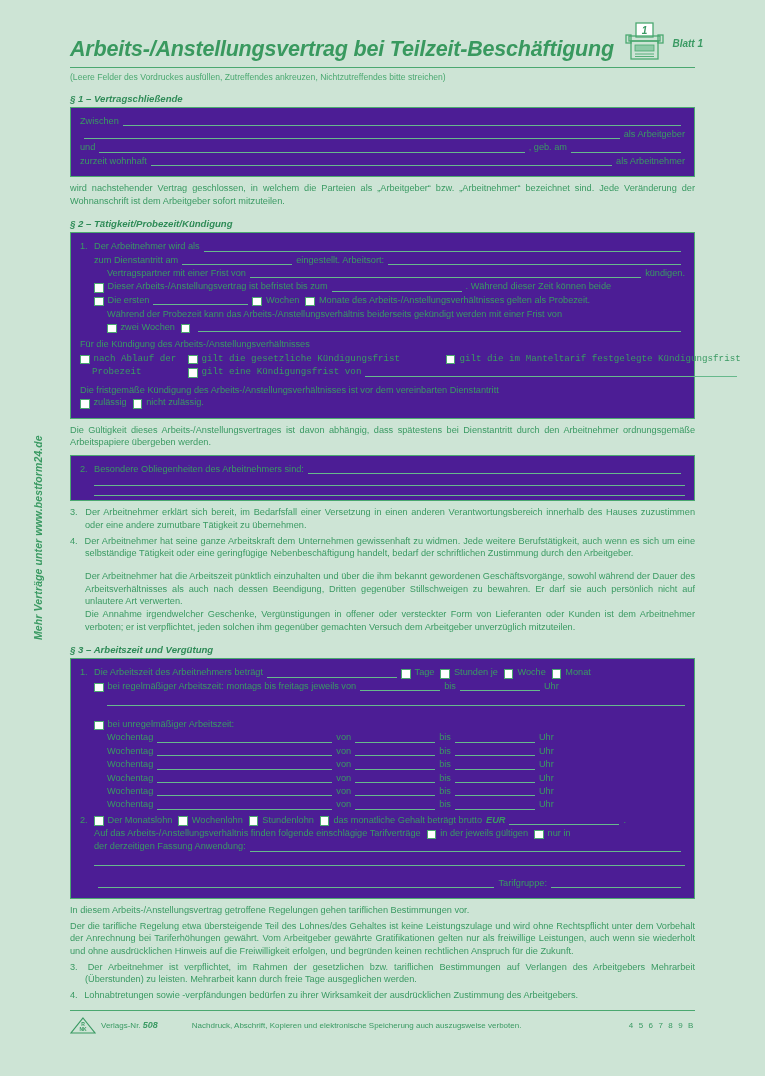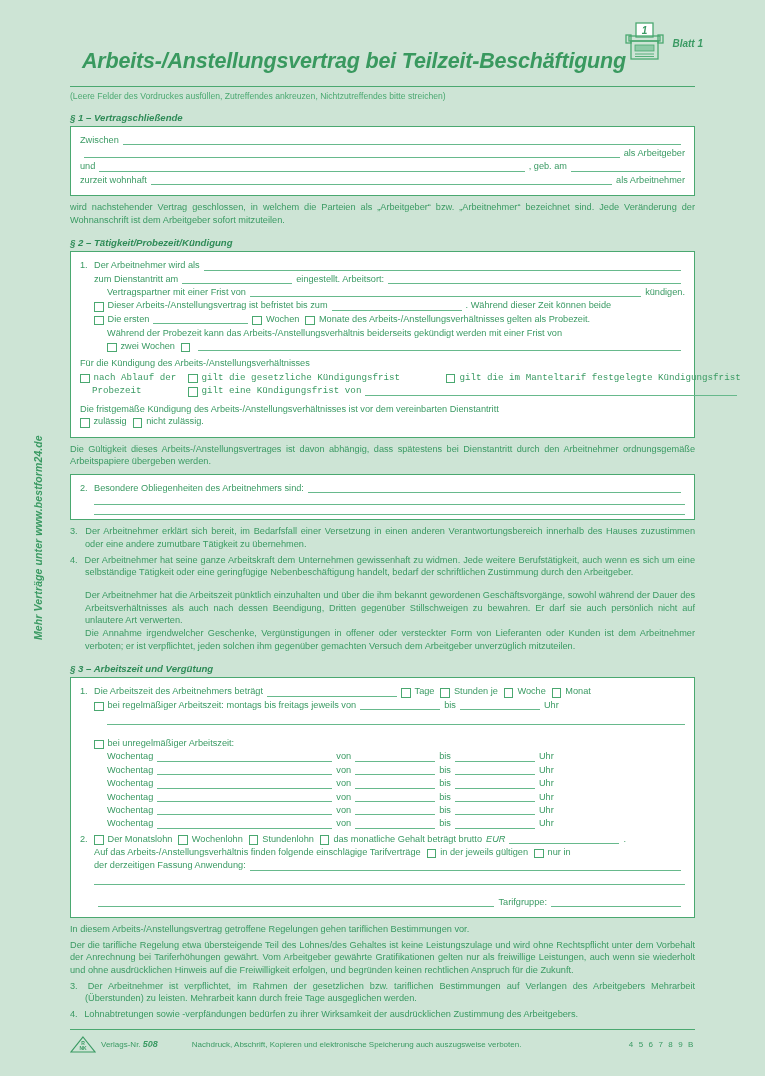--- a/index.html
+++ b/index.html
@@ -20,38 +20,38 @@
     font-size:10.5px;font-weight:bold;font-style:italic;
     color:#3a9a63;letter-spacing:.1px;
   }
 
   
   .col{position:absolute;left:70px;top:0;width:625px;}
 
   
   .hdr{position:relative;padding-top:38px;}
   h1{
-    margin:12px;font-size:21.5px;font-style:italic;font-weight:bold;
+    margin:0;font-size:21.5px;font-style:italic;font-weight:bold;
     letter-spacing:-0.2px;color:#39995f;line-height:1.1;
   }
   .hdr-rule{border-bottom:1.4px solid #4aa870;margin-top:5px;}
   .subnote{font-size:8.6px;margin-top:4px;color:#4aa870;}
 
   .sheetbox{position:absolute;right:-8px;top:22px;display:flex;align-items:center;gap:7px;}
   .blatt{font-size:10px;font-style:italic;font-weight:bold;color:#3a9a63;}
 
   
   .sec{
     font-size:9.6px;font-weight:bold;font-style:italic;
     margin:11px 0 3px 0;color:#2e8b57;
   }
 
   
   .box{
-    border:1.2px solid #4aa870;background:#ffffff;
+    border:1.2px solid #4aa870;background:#4c1d95;
     padding:7px 9px 8px 9px;
   }
 
   
   .p{font-size:9.2px;line-height:1.38;text-align:justify;color:#3a9a63;margin:3px 0 0 0;}
   .p.first{margin-top:5px;}
   .ind{padding-left:15px;text-indent:-15px;}
   .ind2{padding-left:15px;}
   .row{display:flex;align-items:flex-end;font-size:9.2px;color:#3a9a63;line-height:1.45;white-space:nowrap;}
   .row.wrap{white-space:normal;font-family:Liberation Mono, monospace;}
@@ -77,21 +77,21 @@
   .rule.ind{margin-left:14px;}
 
   
   .footrule{border-top:1.4px solid #4aa870;margin-top:8px;}
   .foot{display:flex;align-items:center;font-size:8px;margin-top:6px;color:#3a9a63;}
   .foot .vn{margin-left:5px;}
   .foot .vn b{font-style:italic;font-size:9px;}
   .foot .mid{margin-left:34px;}
   .foot .right{margin-left:auto;letter-spacing:1.6px;}
 
-  .eur{font-style:italic;font-weight:normal;}
+  .eur{font-style:italic;font-weight:bold;}
 </style>
 </head>
 <body>
 
 <div class="page">
 
   <div class="sidetext">Mehr Verträge unter www.bestform24.de</div>
 
   <div class="col">
 

